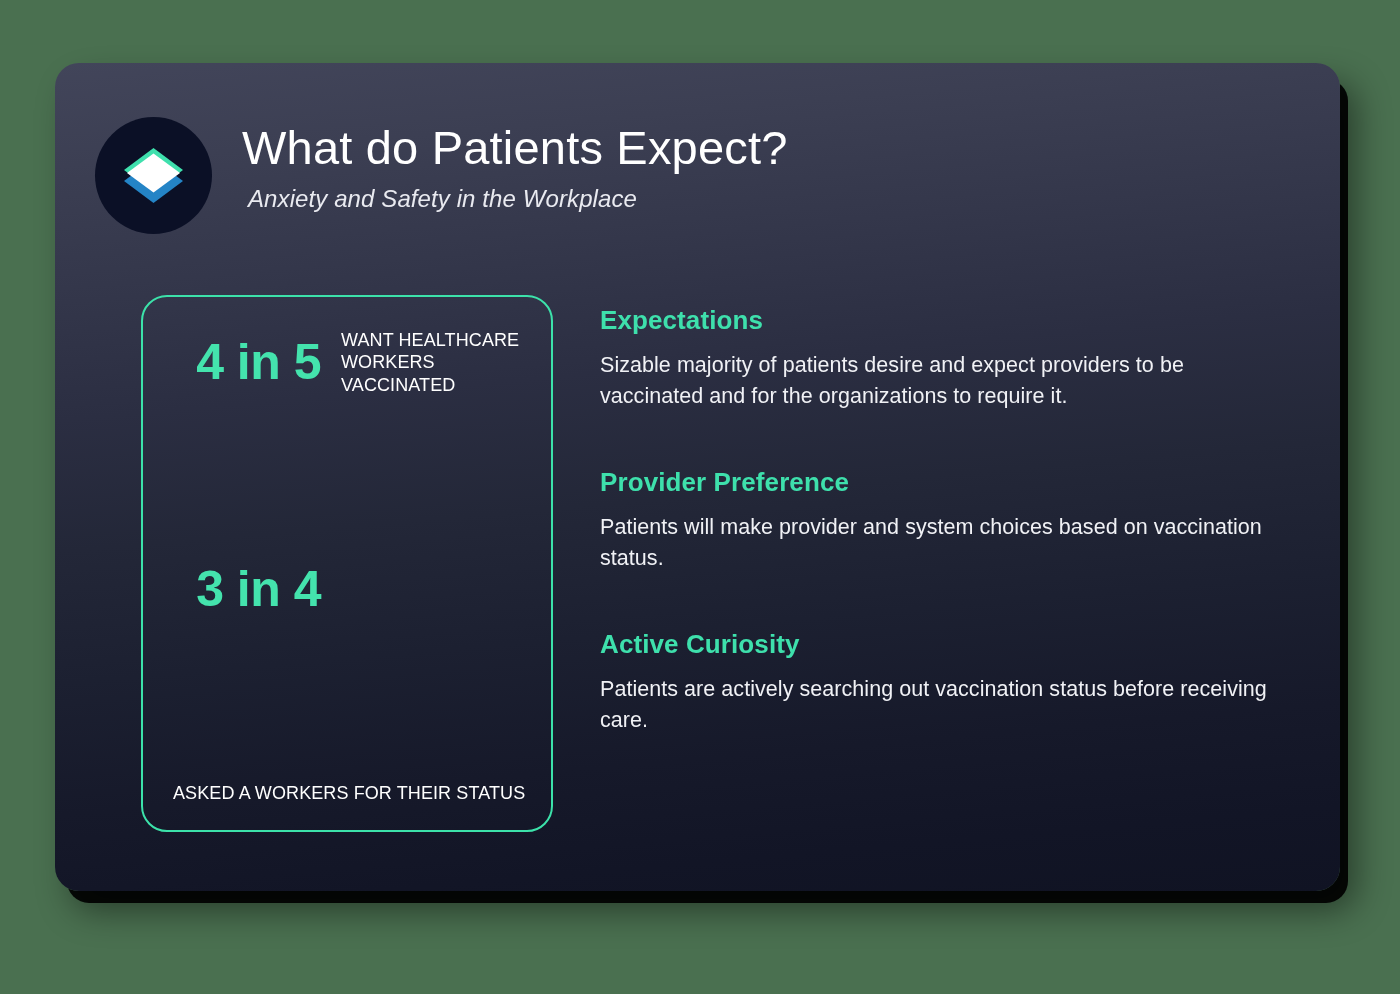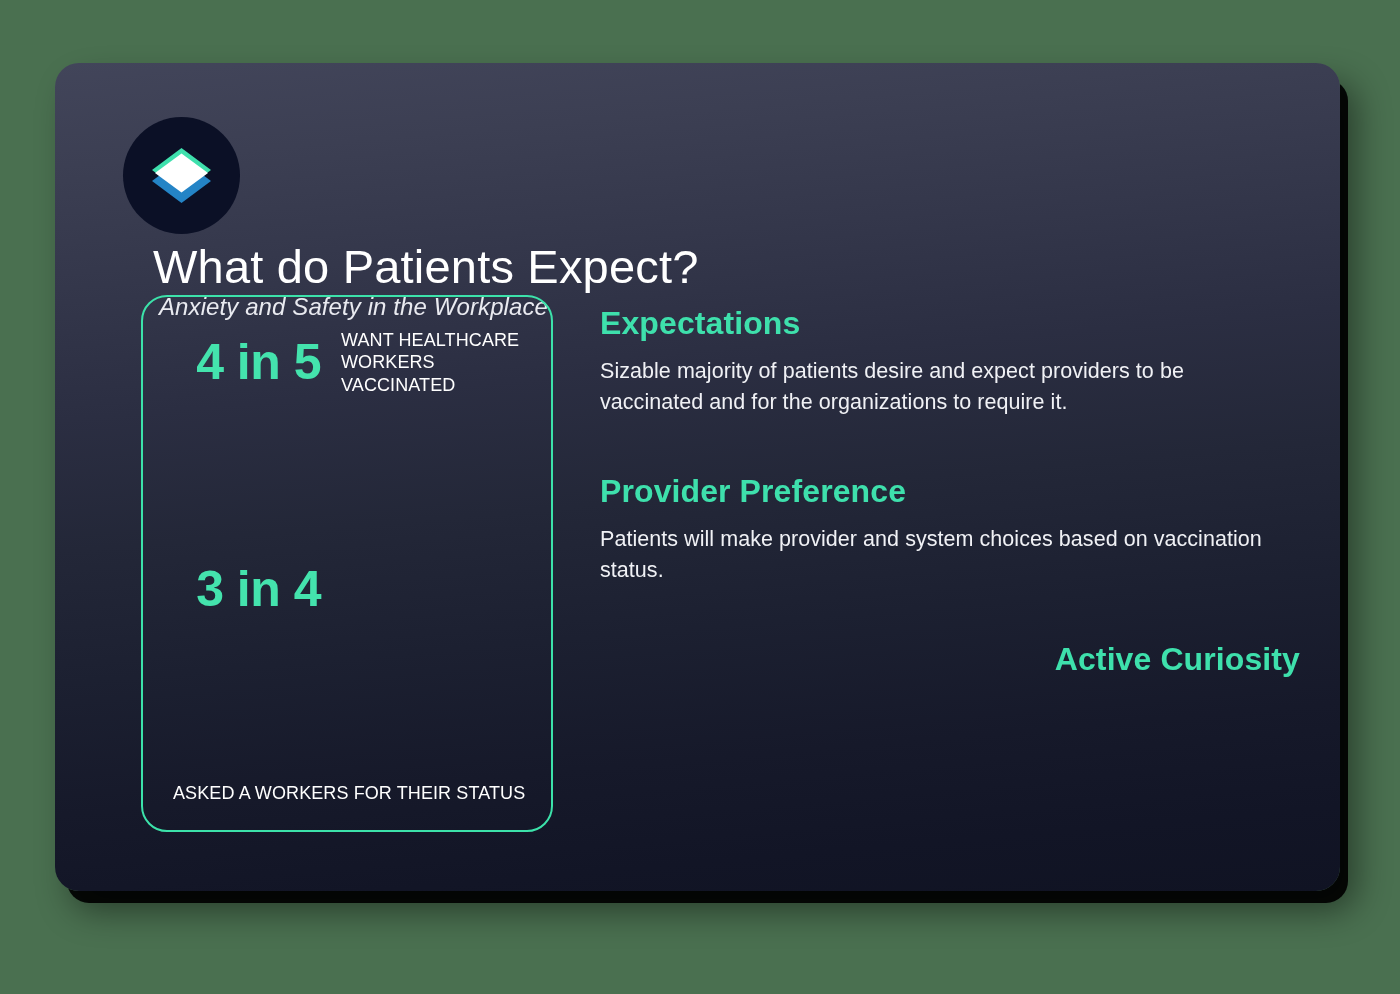--- a/index.html
+++ b/index.html
@@ -36,25 +36,24 @@
         #101323 100%);
     box-shadow:
       10px 14px 0 -2px rgba(0,0,0,0.92),
       16px 20px 34px rgba(0,0,0,0.45);
     overflow:hidden;
   }
 
   
   #card-header {
     position:absolute;
-    left:68px;
+    left:40px;
     top:52px;
     display:flex;
     align-items:flex-start;
-    flex-direction:column;
   }
 
   #brand-logo {
     width:117px;
     height:117px;
     border-radius:50%;
     background:#0b1026;
     flex:none;
     position:relative;
     margin-top:2px;
@@ -71,20 +70,21 @@
     line-height:1.08;
     white-space:nowrap;
   }
 
   #page-subtitle {
     font-size:24px;
     font-style:italic;
     font-weight:400;
     color:#e9eaf0;
     letter-spacing:0.1px;
+    margin-top:11px;
     margin-left:6px;
     white-space:nowrap;
   }
 
   
   #card-body {
     position:absolute;
     left:86px;
     top:232px;
     right:0;
@@ -132,24 +132,24 @@
   }
 
   
   #insights-column {
     margin-left:47px;
     padding-top:10px;
     width:700px;
   }
 
   .insight-block { margin-bottom:56px; }
-  .insight-block:last-child { margin-bottom:16px;text-align:right; }
+  .insight-block:last-child { margin-bottom:16px; }
 
   .insight-heading {
-    font-size:32px;
+    font-size:26px;
     font-weight:700;
     color:#3ee0ac;
     letter-spacing:0.1px;
     margin-bottom:14px;
   }
 
   .insight-body {
     font-size:21.5px;
     font-weight:400;
     color:#f0f1f5;
@@ -206,19 +206,20 @@
         <div class="insight-body">Sizable majority of patients desire and expect providers to be vaccinated and for the organizations to require it.</div>
       </div>
 
       <div class="insight-block">
         <div class="insight-heading">Provider Preference</div>
         <div class="insight-body">Patients will make provider and system choices based on vaccination status.</div>
       </div>
 
       <div class="insight-block">
         <div class="insight-heading">Active Curiosity</div>
+        <div class="insight-body">Patients are actively searching out vaccination status before receiving care.</div>
       </div>
 
     </div>
 
   </div>
 
 </div>
 
 </body></html>

